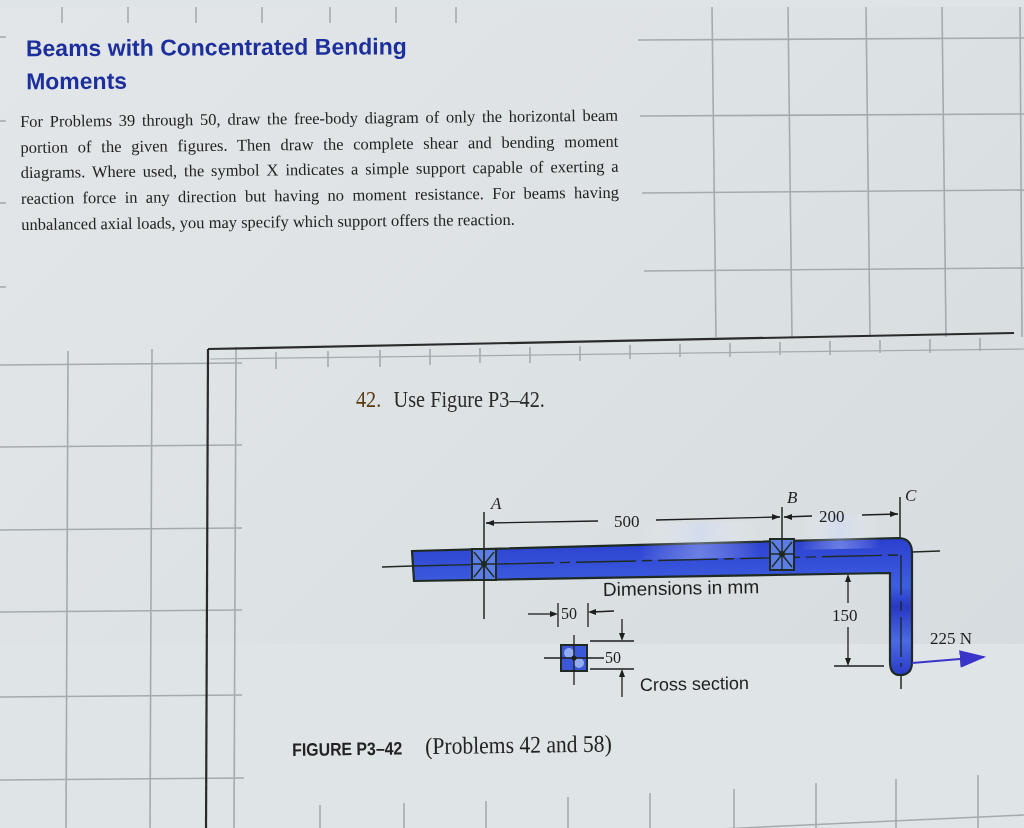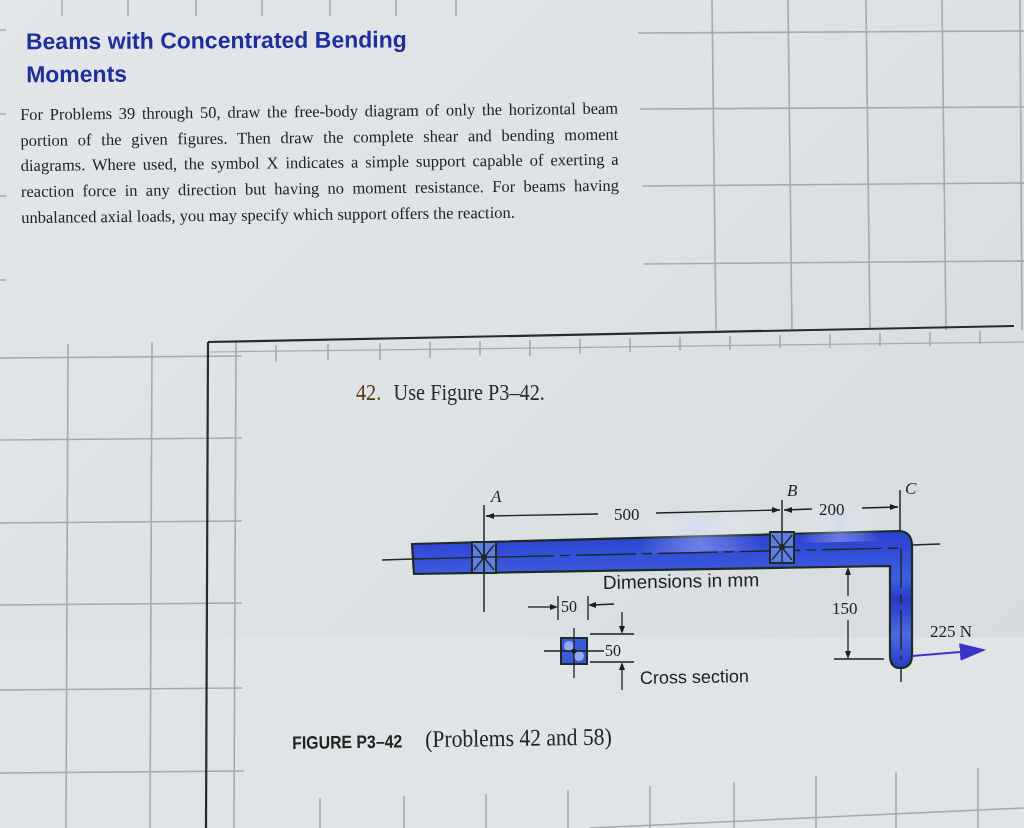--- a/index.html
+++ b/index.html
@@ -2,21 +2,21 @@
 <html><head>
   <meta charset="utf-8">
   <style>
     html, body { margin: 0; padding: 0; }
     body {
       width: 1024px; height: 828px; overflow: hidden; position: relative;
       background: #dfe4e6;
       font-family: "Liberation Serif", serif;
     }
     .page {
-      position: absolute; left: 0; top: 0; width: 1024px; height: 637px;
+      position: absolute; left: 0; top: 7px; width: 1024px; height: 637px;
       background: linear-gradient(135deg, #e2e6e8 0%, #dde2e4 50%, #d6dcdf 100%);
     }
     svg.grid { position: absolute; left: 0; top: 0; }
     .heading {
       position: absolute; left: 26px; top: 24px; width: 480px;
       font-family: "Liberation Sans", sans-serif; font-weight: bold;
       color: #1c2f9c; font-size: 23px; line-height: 33px;
       transform: rotate(-0.3deg);
     }
     .body-text {

